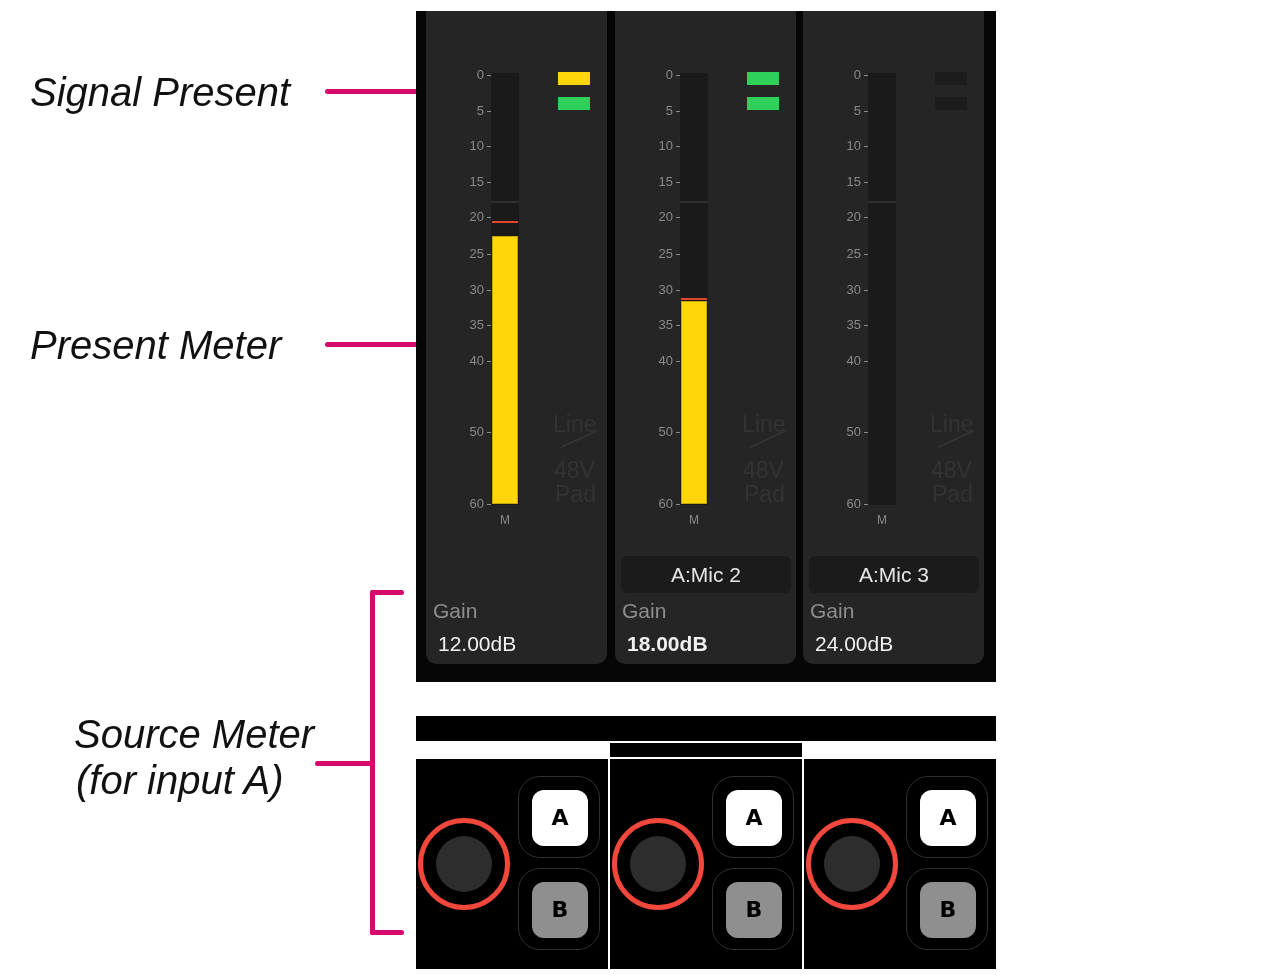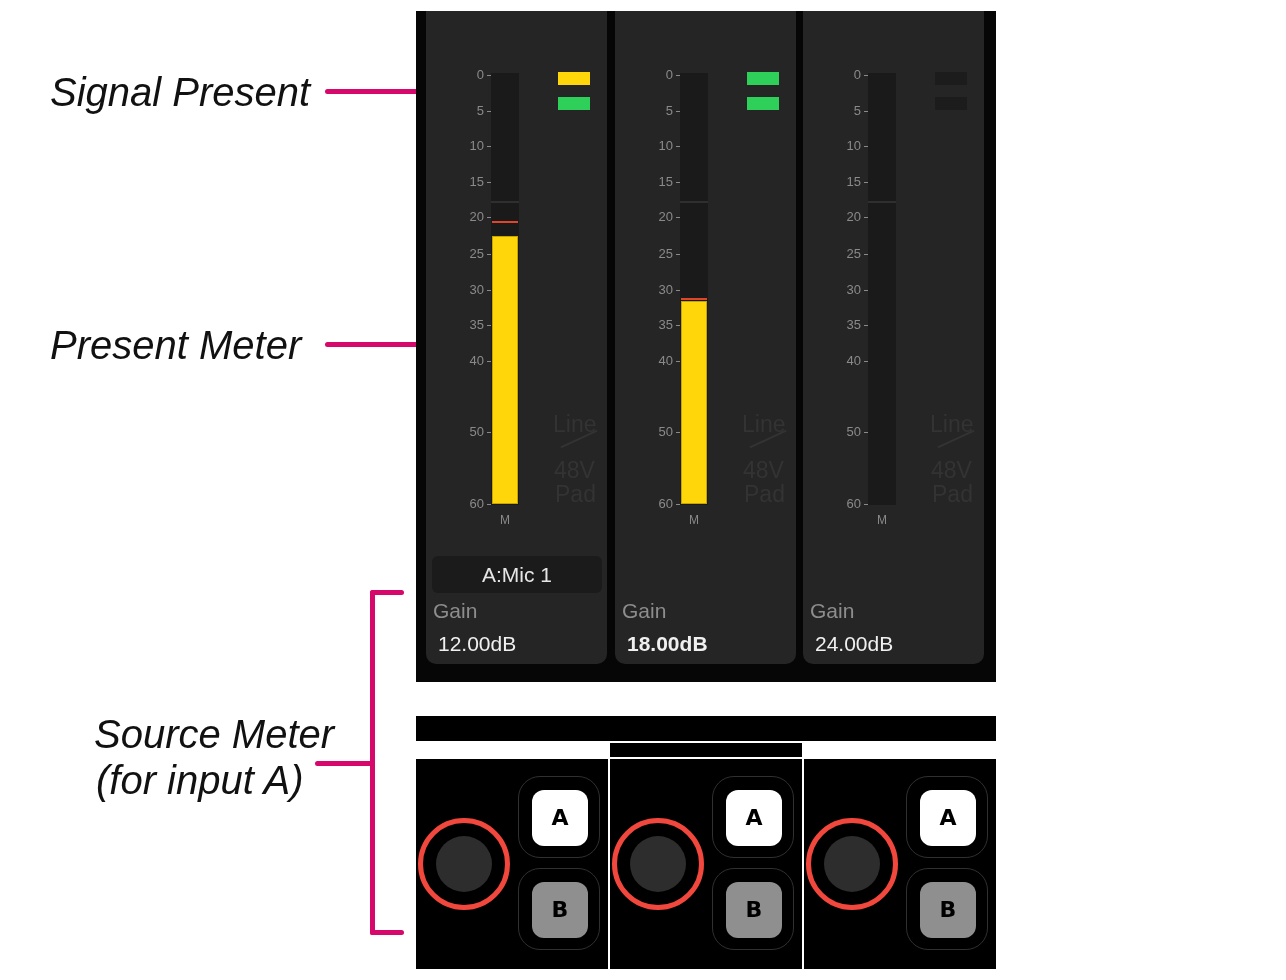--- a/index.html
+++ b/index.html
@@ -2,21 +2,21 @@
 <html><head>
 <meta charset="utf-8">
 <style>
   html, body { margin: 0; padding: 0; }
   body {
     width: 1286px; height: 980px; background: #ffffff; position: relative; overflow: hidden;
     font-family: "Liberation Sans", "DejaVu Sans", sans-serif;
   }
   .annot-label {
     position: absolute; font-style: italic; color: #111; font-size: 40px; line-height: 44px;
-    font-family: "Liberation Sans", sans-serif; white-space: nowrap; margin-left: 20px;
+    font-family: "Liberation Sans", sans-serif; white-space: nowrap;
   }
   .annot-line { position: absolute; background: #d6086b; border-radius: 3px; }
 
   
   .panel { position: absolute; left: 416px; top: 11px; width: 580px; height: 671px; background: #060606; }
   .strip {
     position: absolute; top: 0; width: 181px; height: 653px; background: #252525;
     border-radius: 0 0 10px 10px;
   }
   .scale-label {
@@ -101,21 +101,20 @@
         <div class="meter-divider" style="left:65px; top:190px;"></div>
         <div class="meter-fill" style="left:66px; top:224.5px; height:268.5px;"></div>
         <div class="peak-line" style="left:66px; top:209.7px;"></div>
         <div class="m-label" style="left:69px; top:502px;">M</div>
         <div class="led" style="left:132px; top:61px; background:#ffd60a;"></div>
         <div class="led" style="left:132px; top:86px; background:#2fd05a;"></div>
         <div class="ghost-text" style="left:127px; top:402px;">Line</div>
         <div class="ghost-slash" style="left:133px; top:427px; transform:rotate(-25deg);"></div>
         <div class="ghost-text" style="left:128px; top:448px;">48V</div>
         <div class="ghost-text" style="left:129px; top:472px;">Pad</div>
-        <div class="name-box" style="top:545px;">A:Mic 1</div>
         <div class="gain-label" style="top:588px;">Gain</div>
         <div class="gain-value" style="top:621px;">12.00dB</div>
       </div>
       <div class="strip" style="left: 199px;">
         <div class="scale-label" style="left:28px; top:57px;">0</div>
         <div class="scale-tick" style="left:61px; top:64px;"></div>
         <div class="scale-label" style="left:28px; top:93px;">5</div>
         <div class="scale-tick" style="left:61px; top:100px;"></div>
         <div class="scale-label" style="left:28px; top:128px;">10</div>
         <div class="scale-tick" style="left:61px; top:135px;"></div>
@@ -139,20 +138,21 @@
         <div class="meter-divider" style="left:65px; top:190px;"></div>
         <div class="meter-fill" style="left:66px; top:289.5px; height:203.5px;"></div>
         <div class="peak-line" style="left:66px; top:287.4px;"></div>
         <div class="m-label" style="left:69px; top:502px;">M</div>
         <div class="led" style="left:132px; top:61px; background:#2fd05a;"></div>
         <div class="led" style="left:132px; top:86px; background:#2fd05a;"></div>
         <div class="ghost-text" style="left:127px; top:402px;">Line</div>
         <div class="ghost-slash" style="left:133px; top:427px; transform:rotate(-25deg);"></div>
         <div class="ghost-text" style="left:128px; top:448px;">48V</div>
         <div class="ghost-text" style="left:129px; top:472px;">Pad</div>
+        <div class="name-box" style="top:545px;">A:Mic 2</div>
         <div class="gain-label" style="top:588px;">Gain</div>
         <div class="gain-value" style="top:621px;font-weight:bold;">18.00dB</div>
       </div>
       <div class="strip" style="left: 387px;">
         <div class="scale-label" style="left:28px; top:57px;">0</div>
         <div class="scale-tick" style="left:61px; top:64px;"></div>
         <div class="scale-label" style="left:28px; top:93px;">5</div>
         <div class="scale-tick" style="left:61px; top:100px;"></div>
         <div class="scale-label" style="left:28px; top:128px;">10</div>
         <div class="scale-tick" style="left:61px; top:135px;"></div>
@@ -174,20 +174,21 @@
         <div class="scale-tick" style="left:61px; top:493px;"></div>
         <div class="meter-track" style="left:65px; top:62px; height:432px;"></div>
         <div class="meter-divider" style="left:65px; top:190px;"></div>
         <div class="m-label" style="left:69px; top:502px;">M</div>
         <div class="led" style="left:132px; top:61px; background:#1c1c1c;"></div>
         <div class="led" style="left:132px; top:86px; background:#1c1c1c;"></div>
         <div class="ghost-text" style="left:127px; top:402px;">Line</div>
         <div class="ghost-slash" style="left:133px; top:427px; transform:rotate(-25deg);"></div>
         <div class="ghost-text" style="left:128px; top:448px;">48V</div>
         <div class="ghost-text" style="left:129px; top:472px;">Pad</div>
+        <div class="name-box" style="top:545px;">A:Mic 3</div>
         <div class="gain-label" style="top:588px;">Gain</div>
         <div class="gain-value" style="top:621px;">24.00dB</div>
       </div>
     </div>
 </div>
 
 <div class="bar" style="left:416px; top:716px; width:580px; height:25px;"></div>
 <div class="bar" style="left:610px; top:743px; width:192px; height:14px;"></div>
 
 <div id="controls">

